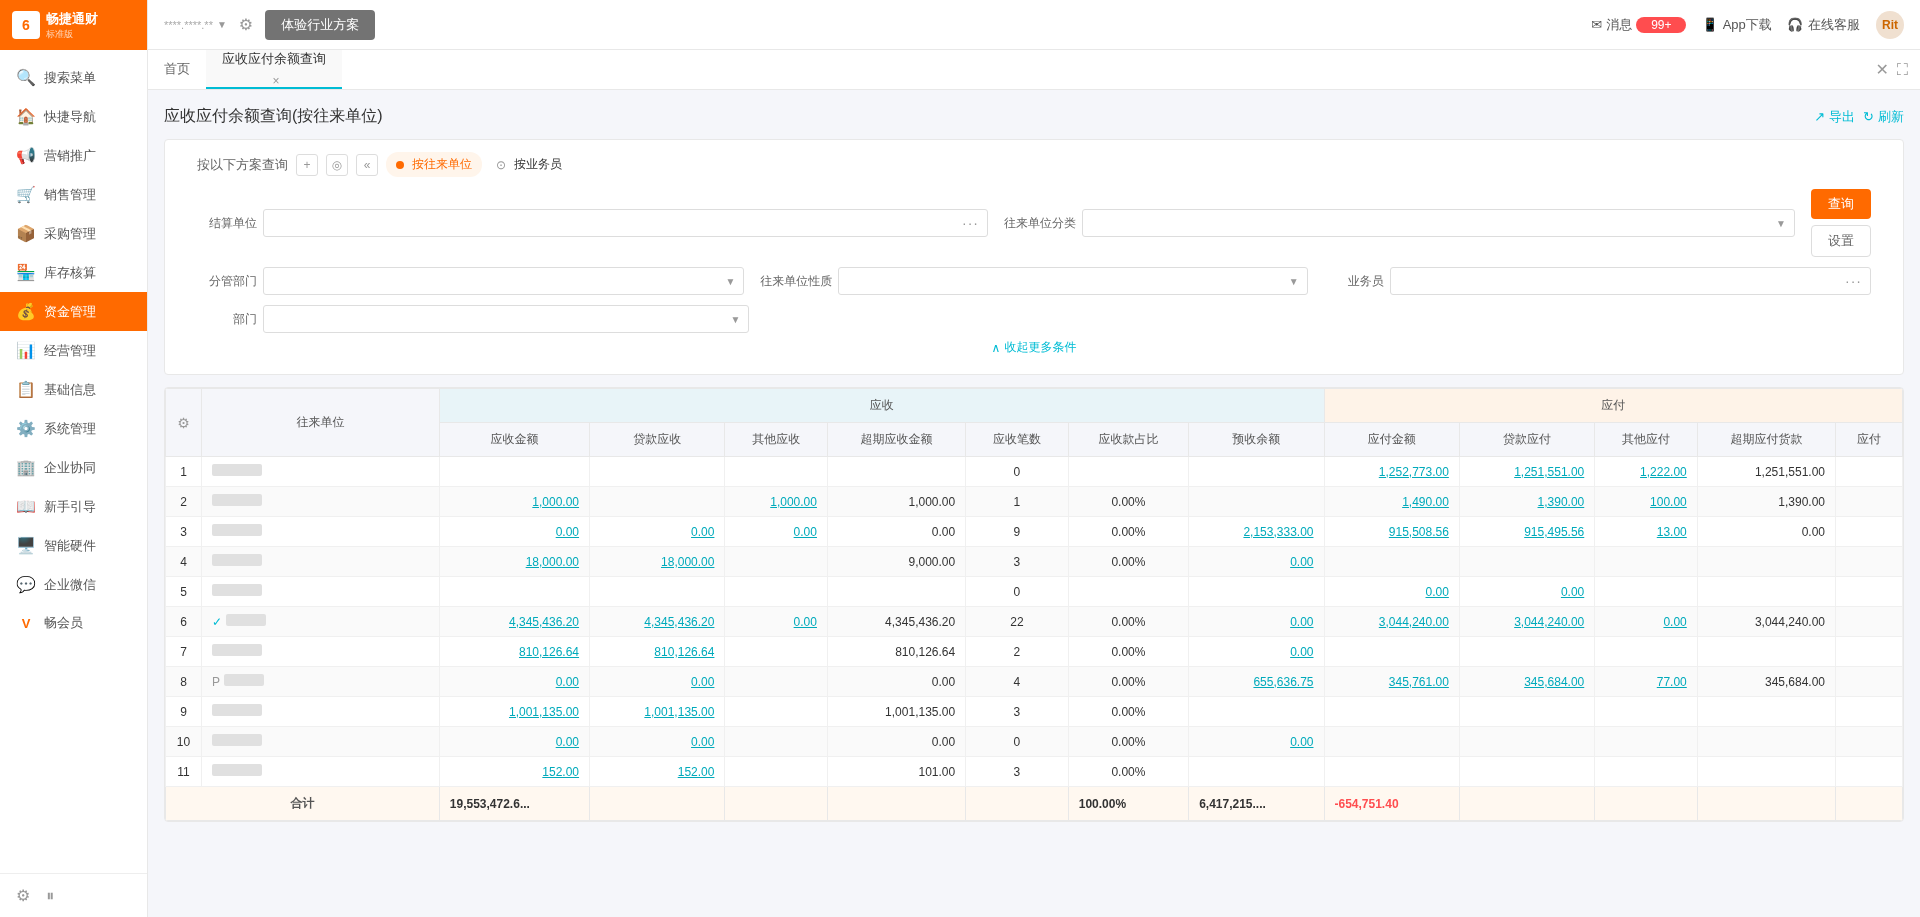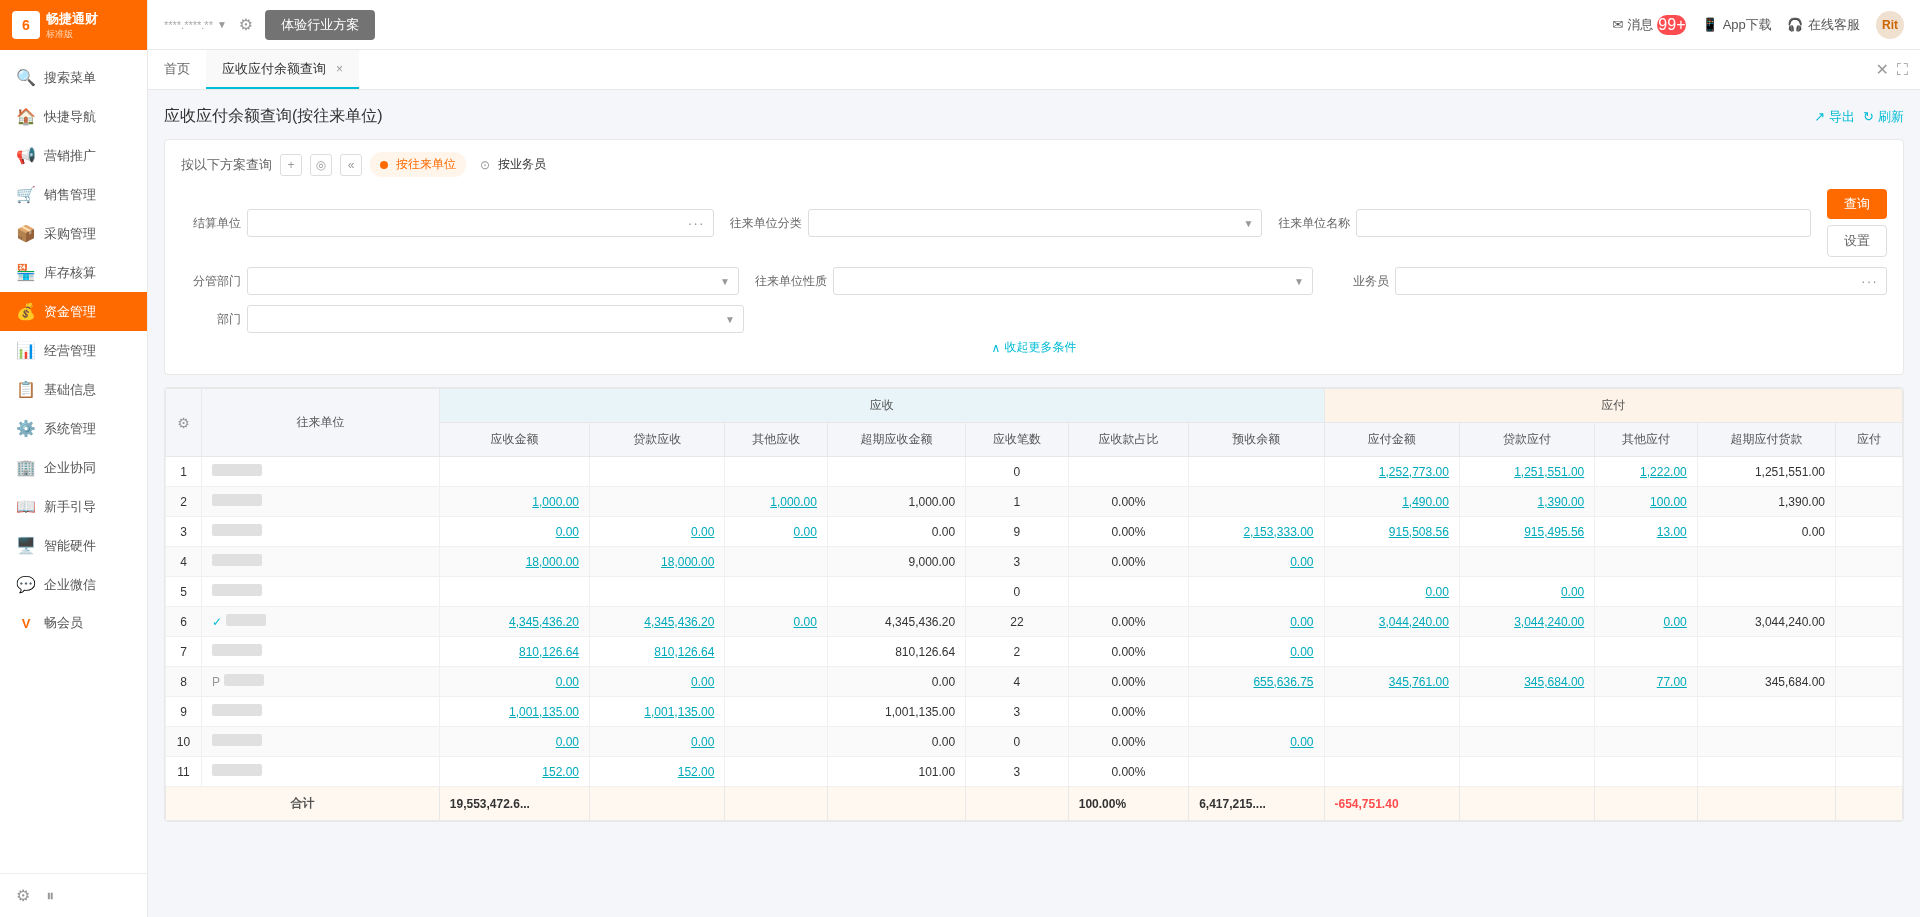--- a/index.html
+++ b/index.html
@@ -44,39 +44,39 @@
     }
     .header-dropdown { color: #999; font-size: 10px; cursor: pointer; }
     .header-gear { font-size: 16px; color: #999; cursor: pointer; }
     .header-btn-primary {
       background: #737373; color: #fff; border: none; padding: 6px 16px;
       border-radius: 4px; cursor: pointer; font-size: 13px;
     }
     .header-right { margin-left: auto; display: flex; align-items: center; gap: 16px; }
     .header-right-item { display: flex; align-items: center; gap: 4px; color: #555; cursor: pointer; font-size: 13px; }
     .badge {
-      background: #ff4d4f; color: #fff; border-radius: 10px; font-size: 16px;
-      padding: 1px 1px; min-width: 18px; text-align: center;
+      background: #ff4d4f; color: #fff; border-radius: 10px; font-size: 12px;
+      padding: 1px 15px; min-width: 18px; text-align: center;
     }
     .user-avatar {
       width: 28px; height: 28px; border-radius: 50%; background: #ddd;
       display: flex; align-items: center; justify-content: center; font-size: 12px; color: #999;
     }
 
     
     .tab-bar {
       position: fixed; left: 148px; top: 50px; right: 0; height: 40px;
       background: #fff; border-bottom: 1px solid #e8e8e8; display: flex; align-items: stretch; z-index: 98;
     }
     .tab-item {
       display: flex; align-items: center; padding: 0 16px; gap: 6px;
       cursor: pointer; color: #666; font-size: 13px; border-bottom: 2px solid transparent;
     }
     .tab-item.active {
-      color: #333; border-bottom: 2px solid #00bcd4; background: #f9f9f9;
+      color: #333; border-bottom: 2px solid #00bcd4; background: #f9f9f9; flex-direction: column;
     }
     .tab-close { color: #999; font-size: 12px; cursor: pointer; margin-left: 4px; }
     .tab-actions { margin-left: auto; display: flex; align-items: center; padding: 0 12px; gap: 8px; }
     .tab-action-btn { font-size: 16px; color: #999; cursor: pointer; }
 
     
     .main {
       position: fixed; left: 148px; top: 90px; right: 0; bottom: 0;
       background: #f5f6fa; overflow-y: auto;
     }
@@ -91,21 +91,21 @@
     }
     .page-title { font-size: 16px; font-weight: normal; color: #333; }
     .page-actions { display: flex; align-items: center; gap: 8px; }
     .page-action-btn {
       display: flex; align-items: center; gap: 4px; color: #00bcd4;
       cursor: pointer; font-size: 13px; border: none; background: none;
     }
 
     
     .filter-area {
-      background: #fff; border-radius: 4px; padding: 12px 16px;
+      background: #fff; border-radius: 4px; padding: 12px 32px;
       margin-bottom: 12px; border: 1px solid #e8e8e8;
     }
     .filter-header {
       display: flex; align-items: center; gap: 8px; margin-bottom: 12px;
     }
     .filter-header-btn {
       width: 22px; height: 22px; border: 1px solid #ddd; border-radius: 3px;
       display: flex; align-items: center; justify-content: center;
       cursor: pointer; color: #999; font-size: 12px;
     }
@@ -336,27 +336,20 @@
               <div class="filter-input">
                 <span></span>
                 <span class="dots">···</span>
               </div>
             </div>
             <div class="filter-field">
               <span class="filter-label">往来单位分类</span>
               <div class="filter-input">
                 <span></span>
                 <span class="arrow">▼</span>
-              </div>
-            </div>
-            <div class="filter-field">
-              <span class="filter-label">往来单位名称</span>
-              <div class="filter-input">
-                <span></span>
-                <span></span>
               </div>
             </div>
             <div style="display:flex;flex-direction:column;gap:6px;">
               <button class="query-btn primary">查询</button>
               <button class="query-btn secondary">设置</button>
             </div>
           </div>
 
           <div class="filter-row">
             <div class="filter-field">

